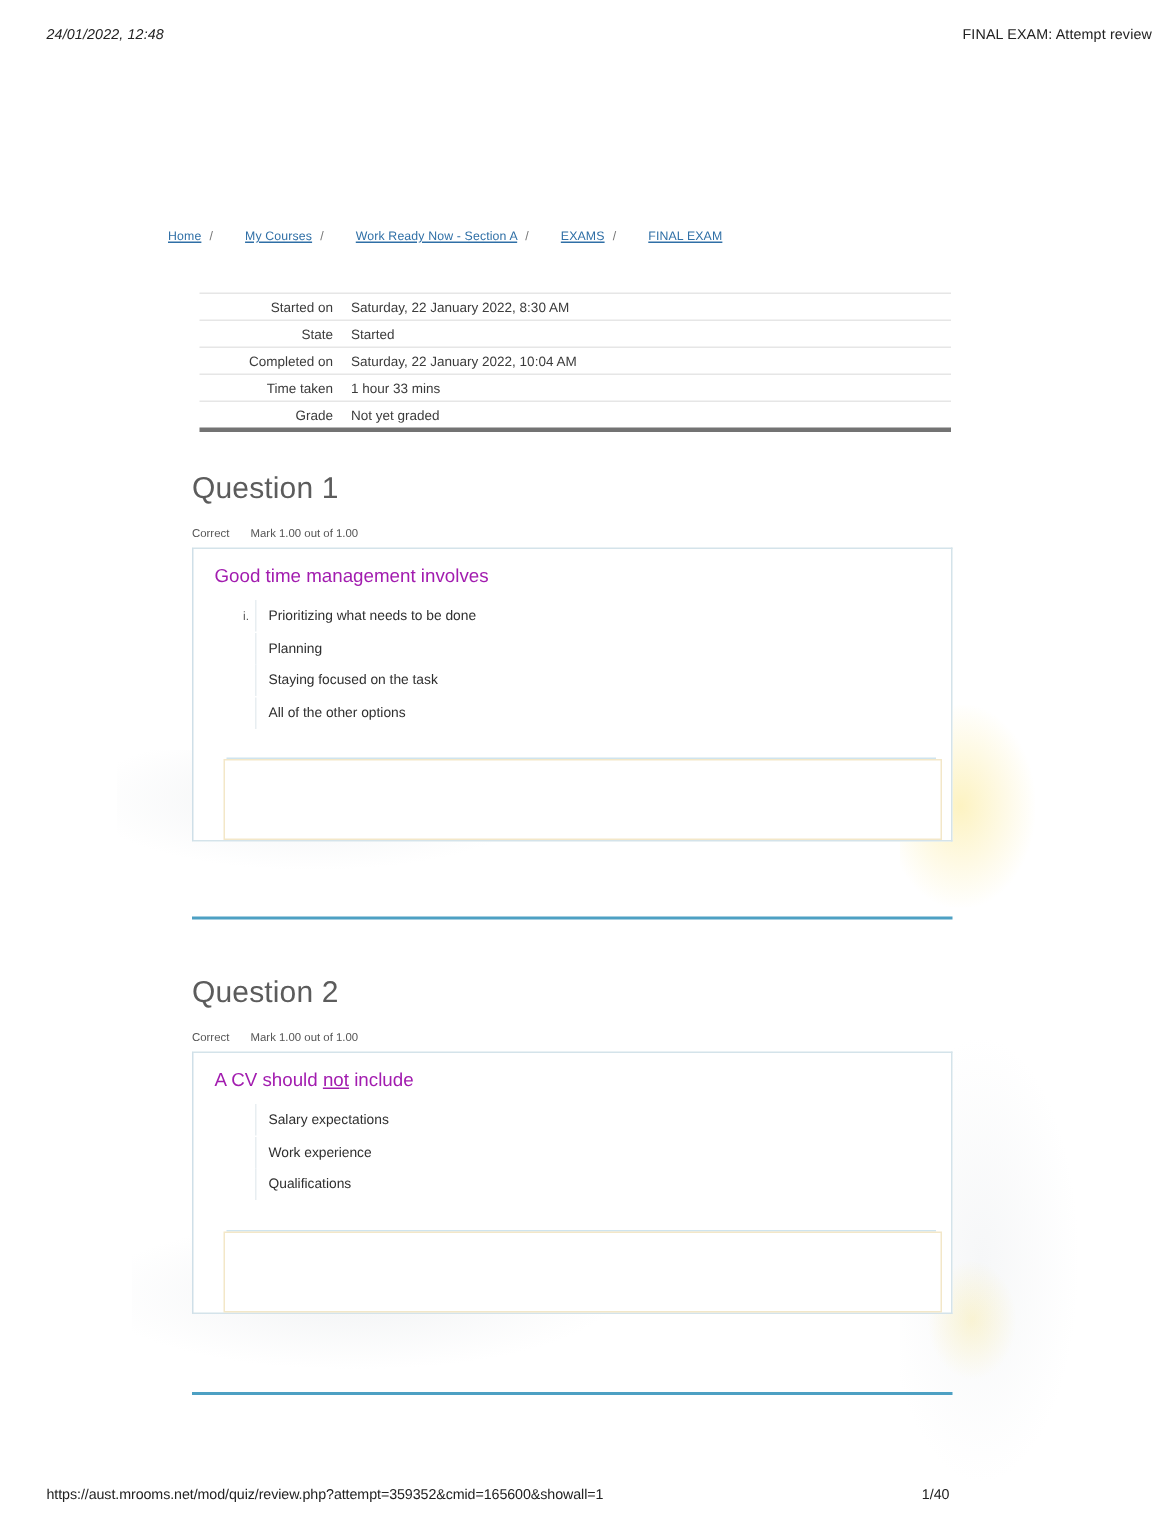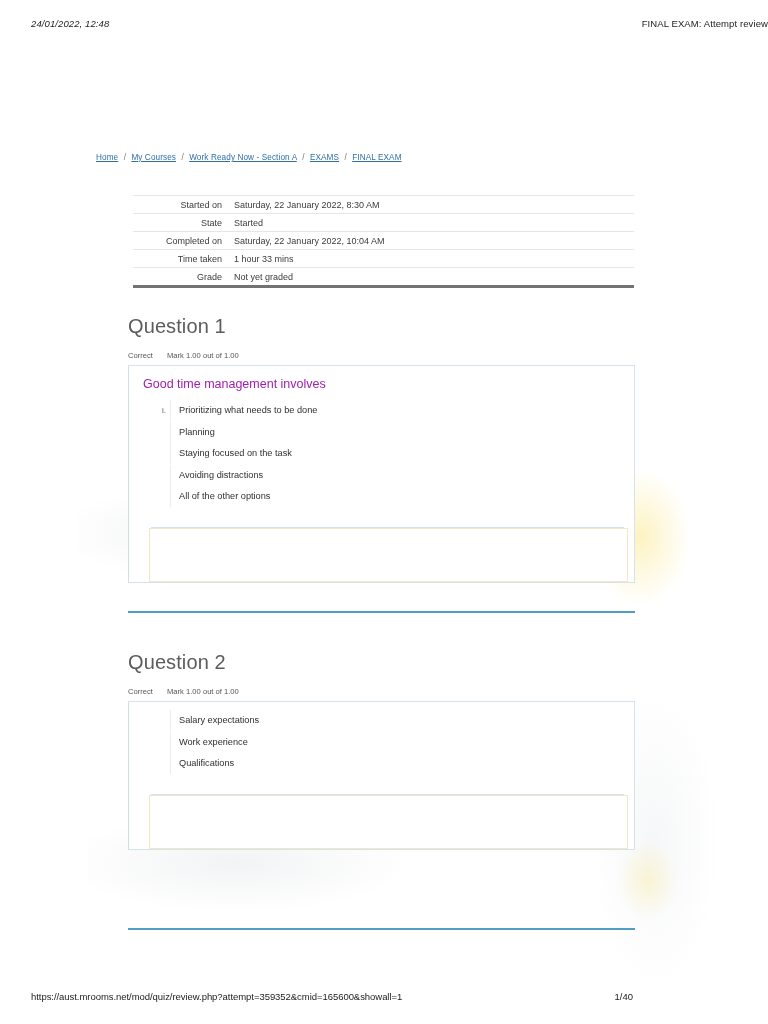--- a/index.html
+++ b/index.html
@@ -83,20 +83,21 @@
     left: 96px;
     top: 153px;
     font-size: 8.2px;
     color: #2a6496;
     white-space: nowrap;
     letter-spacing: 0.1px;
   }
   .breadcrumb a {
     color: #2f6fa6;
     text-decoration: underline;
+    margin-left: 16px;
   }
   .breadcrumb .sep {
     color: #777;
     text-decoration: none;
     padding: 0 3px;
     display: inline-block;
   }
 
   
   .attempt-table {
@@ -349,41 +350,37 @@
           <span>Planning</span>
         </li>
         <li>
           <span class="ansline"></span>
           <span class="marker"></span>
           <span>Staying focused on the task</span>
         </li>
         <li>
           <span class="ansline"></span>
           <span class="marker"></span>
-          <span>Avoiding distractions</span>
-        </li>
-        <li>
-          <span class="ansline"></span>
-          <span class="marker"></span>
           <span>All of the other options</span>
         </li>
       </ul>
       <div class="q-inner-rule"></div>
       <div class="q-feedback"></div>
     </div>
   </section>
   <div class="q-separator" style="top:611px;"></div>
 
   <section class="question" style="top:651px;">
     <h2 class="q-title">Question 2</h2>
     <div class="q-info">
       <span class="q-state">Correct</span>
       <span>Mark 1.00 out of 1.00</span>
     </div>
     <div class="q-box">
+      <div class="q-text"><span>A CV should </span><u>not</u><span> include</span></div>
       <ul class="q-answers">
         <li>
           <span class="ansline"></span>
           <span class="marker"></span>
           <span>Salary expectations</span>
         </li>
         <li>
           <span class="ansline"></span>
           <span class="marker"></span>
           <span>Work experience</span>

